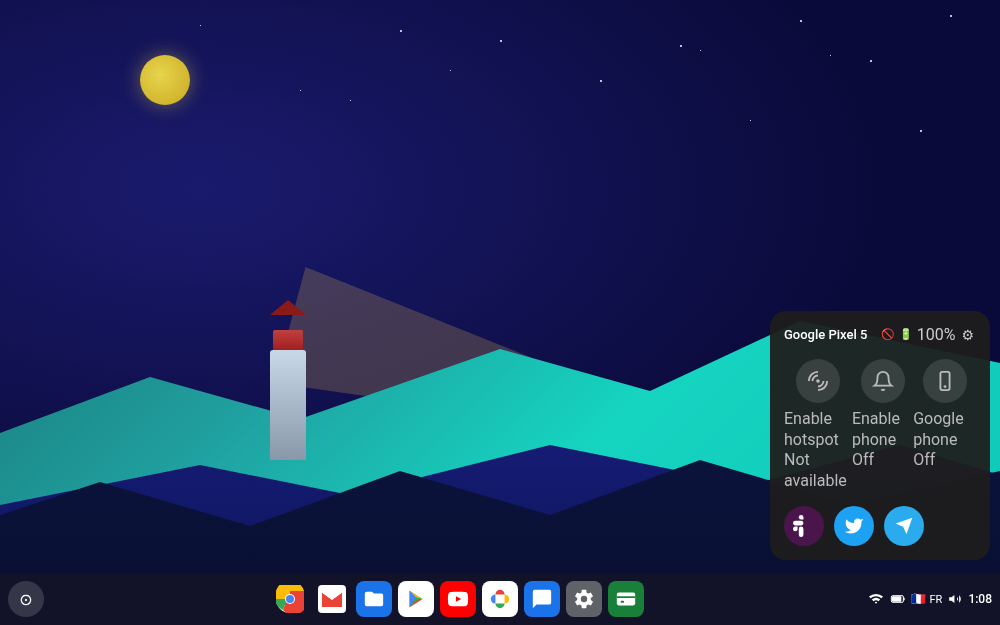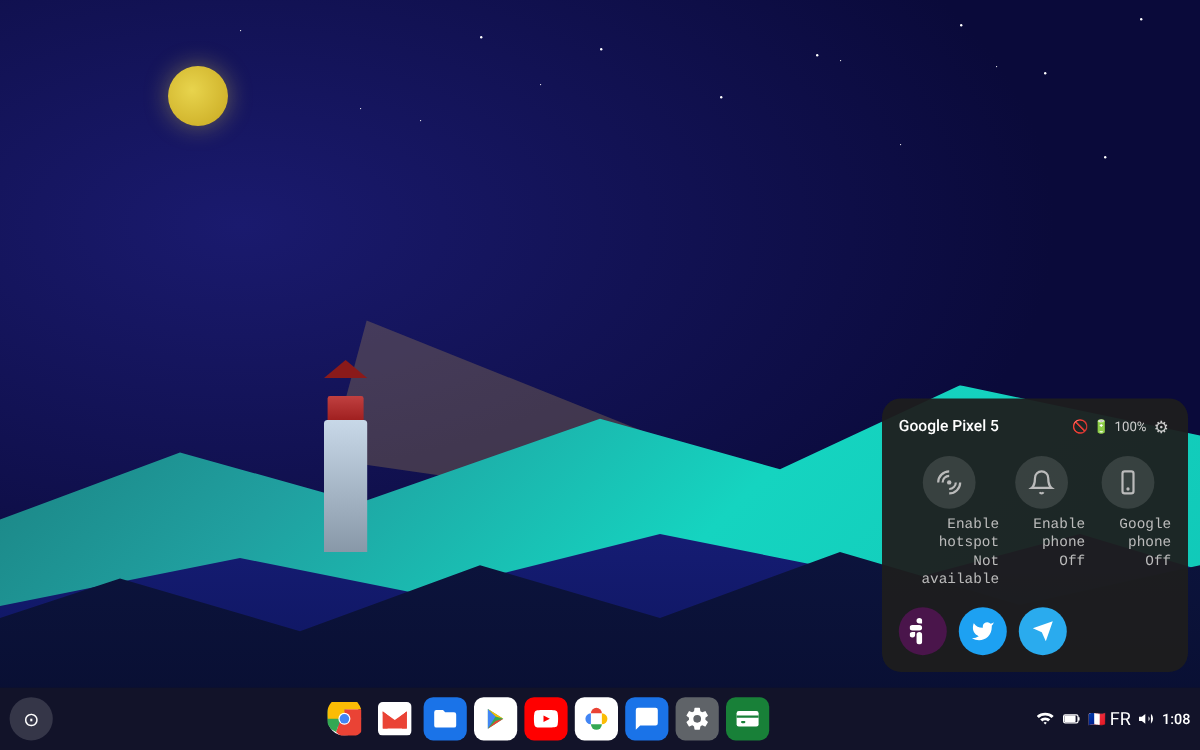--- a/index.html
+++ b/index.html
@@ -130,21 +130,21 @@
       border-left: 500px solid rgba(210, 170, 80, 0.25);
       transform-origin: left center;
       transform: rotate(15deg);
     }
 
     
     #phone-panel {
       position: absolute;
       bottom: 65px;
       right: 10px;
-      width: 255px;
+      width: 220px;
       background: rgba(30, 30, 30, 0.95);
       border-radius: 16px;
       padding: 14px;
       color: white;
     }
 
     .panel-header {
       display: flex;
       align-items: center;
       justify-content: space-between;
@@ -162,21 +162,21 @@
       align-items: center;
       gap: 4px;
     }
 
     .status-icon {
       font-size: 11px;
       color: #ccc;
     }
 
     .battery-text {
-      font-size: 11px;
+      font-size: 16px;
       color: #ccc;
     }
 
     .settings-icon-btn {
       background: none;
       border: none;
       cursor: pointer;
       color: #ccc;
       font-size: 14px;
       padding: 2px;
@@ -203,25 +203,24 @@
       border-radius: 50%;
       background: rgba(255, 255, 255, 0.12);
       display: flex;
       align-items: center;
       justify-content: center;
       font-size: 18px;
       color: #ccc;
     }
 
     .action-label {
-      font-size: 12px;
+      font-size: 16px;
       color: #bbb;
-      text-align: right;
+      text-align: left;
       line-height: 1.3;
-      font-family: Liberation Mono, monospace;
     }
 
     
     .recent-apps-label {
       font-size: 12px;
       color: #ccc;
       margin-bottom: 10px;
       font-weight: 400;
     }
 
@@ -547,21 +546,21 @@
     </div>
     <div class="tray-item">
       <svg width="16" height="16" viewBox="0 0 24 24" fill="white">
         <rect x="2" y="7" width="18" height="10" rx="2" fill="none" stroke="white" stroke-width="1.5"></rect>
         <rect x="3" y="8" width="14" height="8" rx="1" fill="white"></rect>
         <path d="M20 10h2v4h-2z" fill="white"></path>
       </svg>
     </div>
     <div class="tray-item">
       <span class="tray-flag">🇫🇷</span>
-      <span style="color:white;font-size:15px;">FR</span>
+      <span style="color:white;font-size:11px;">FR</span>
     </div>
     <div class="tray-item">
       <svg width="14" height="14" viewBox="0 0 24 24" fill="white">
         <polygon points="11 5 6 9 2 9 2 15 6 15 11 19 11 5"></polygon>
         <path d="M15.54 8.46a5 5 0 0 1 0 7.07"></path>
         <path d="M19.07 4.93a10 10 0 0 1 0 14.14"></path>
       </svg>
     </div>
     <div class="tray-time">1:08</div>
   </div>

